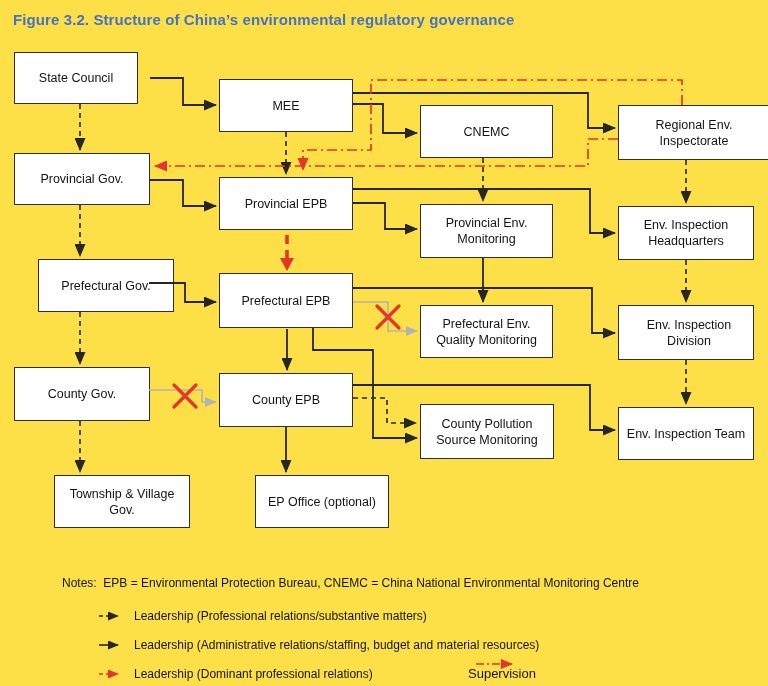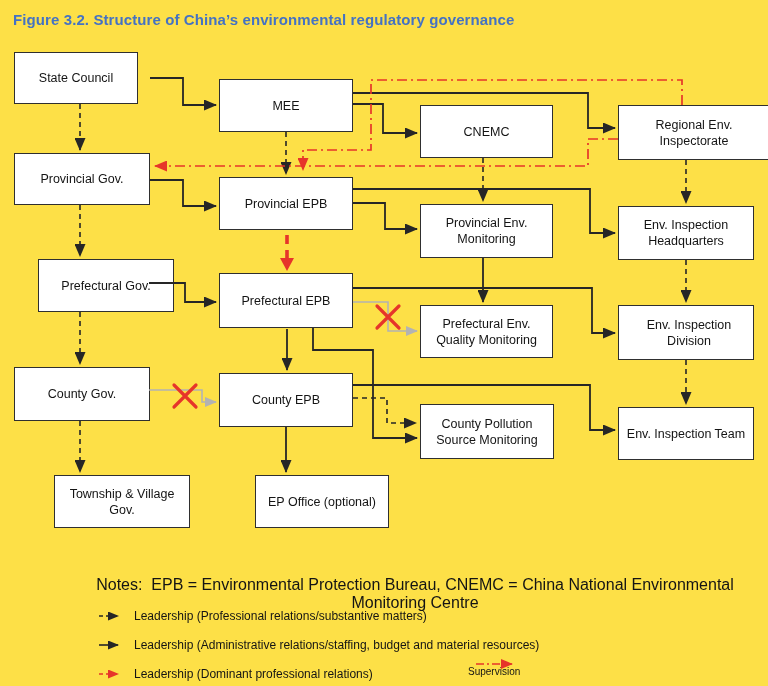--- a/index.html
+++ b/index.html
@@ -5,26 +5,26 @@
   html,body{margin:0;padding:0;background:#ffffff;}
   body{width:768px;height:686px;position:relative;font-family:"Liberation Sans",sans-serif;
        -webkit-font-smoothing:antialiased;overflow:hidden;}
   #page{position:absolute;inset:0;background:#fde047;}
   .title{position:absolute;left:13px;top:11px;font-size:15px;font-weight:bold;color:#4472C4;
          letter-spacing:.1px;}
   .box{position:absolute;border:1.6px solid #2f2f2f;background:#fff;display:flex;
        align-items:center;justify-content:center;text-align:center;font-size:12.5px;
        line-height:1.28;color:#141414;z-index:1;padding:2px 6px;box-sizing:border-box;}
   #connectors{position:absolute;left:0;top:0;z-index:2;pointer-events:none;}
-  .notes{position:absolute;left:62px;top:576px;font-size:16px;color:#141414;white-space:pre-wrap;text-align:center;}
+  .notes{position:absolute;left:62px;top:576px;font-size:12px;color:#141414;white-space:pre-wrap;}
   .legend{position:absolute;left:98px;top:601px;}
   .legend-row{display:flex;align-items:center;height:29px;text-align:right;}
   .legend-icon{width:32px;margin-right:4px;flex:0 0 auto;}
   .legend-label{font-size:12px;color:#141414;}
-  .supervision-label{position:absolute;left:468px;top:666px;font-size:10px;color:#141414;z-index:1;}
+  .supervision-label{position:absolute;left:468px;top:666px;font-size:13px;color:#141414;z-index:1;}
   .supervision-arrow{position:absolute;left:474px;top:657px;z-index:2;}
 </style>
 </head>
 <body>
 
 <div id="page">
 
   <div class="title">Figure 3.2. Structure of China’s environmental regulatory governance</div>
 
   <div class="box" style="left:14px;top:52px;width:124px;height:52px;">State Council</div>

